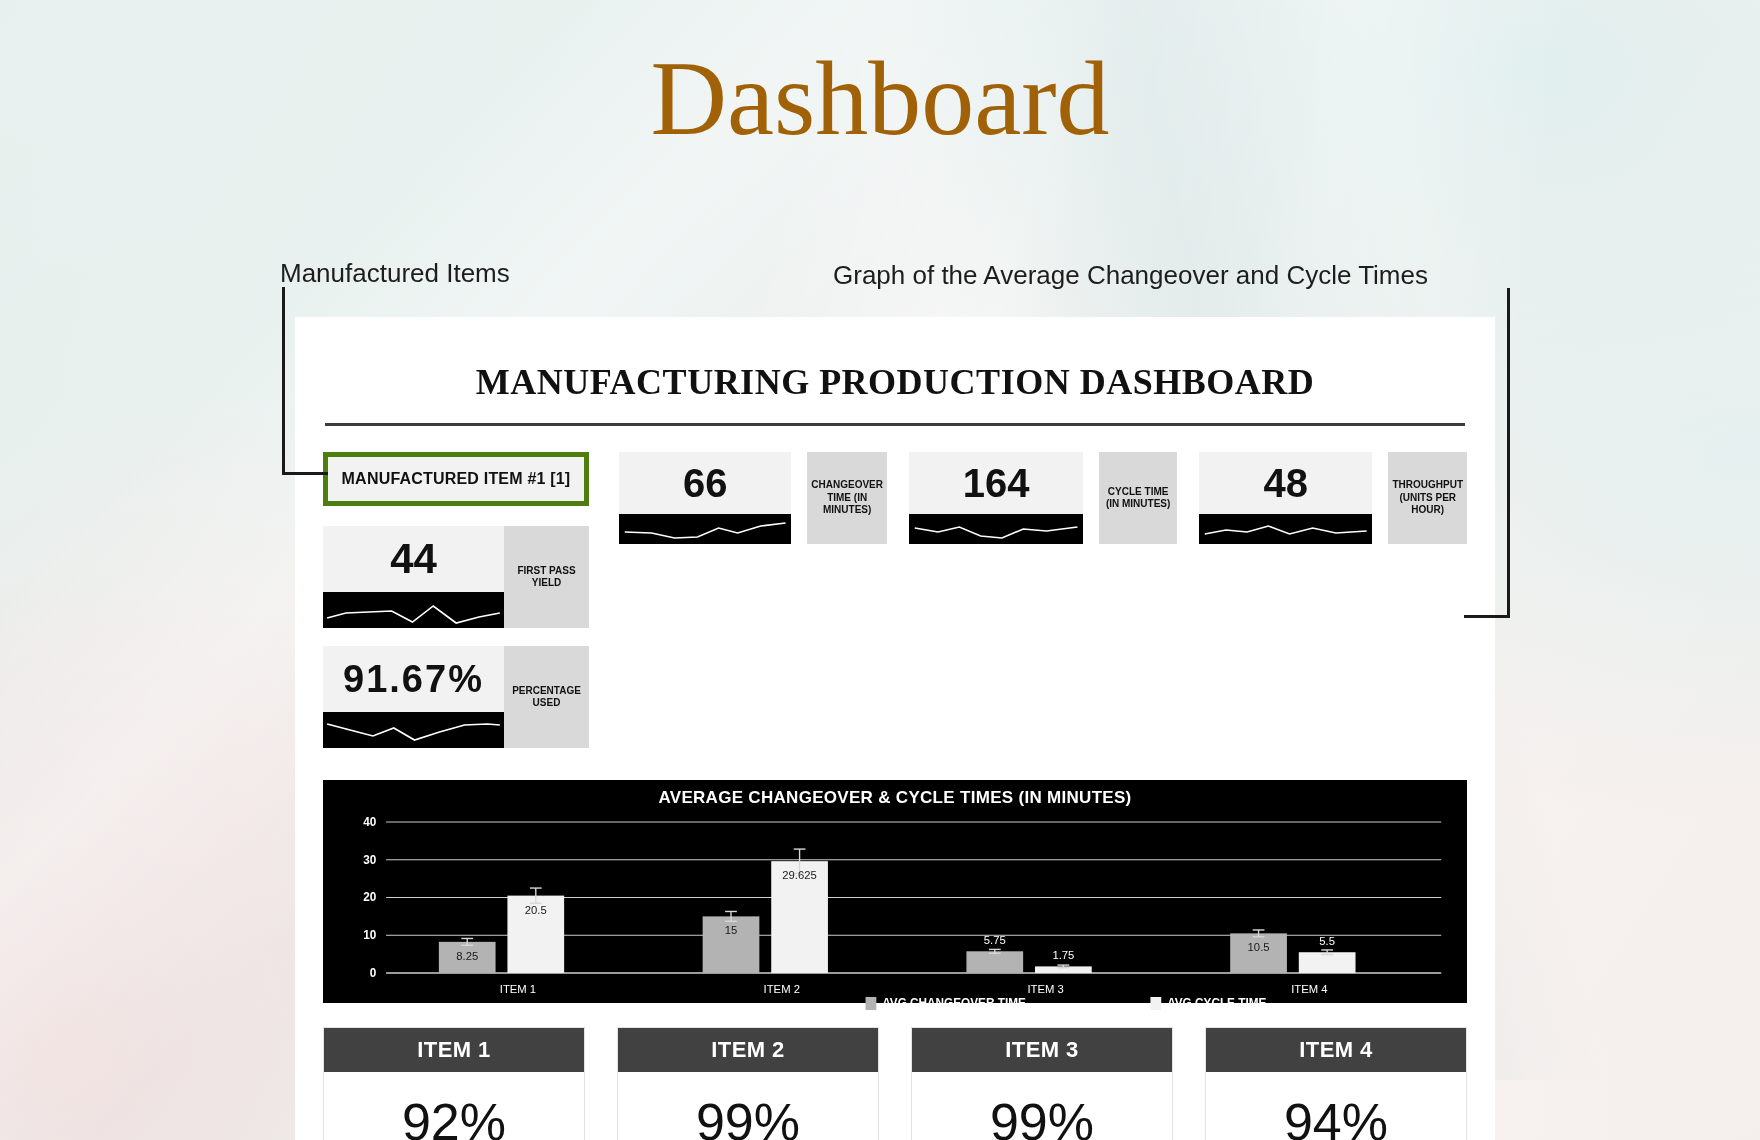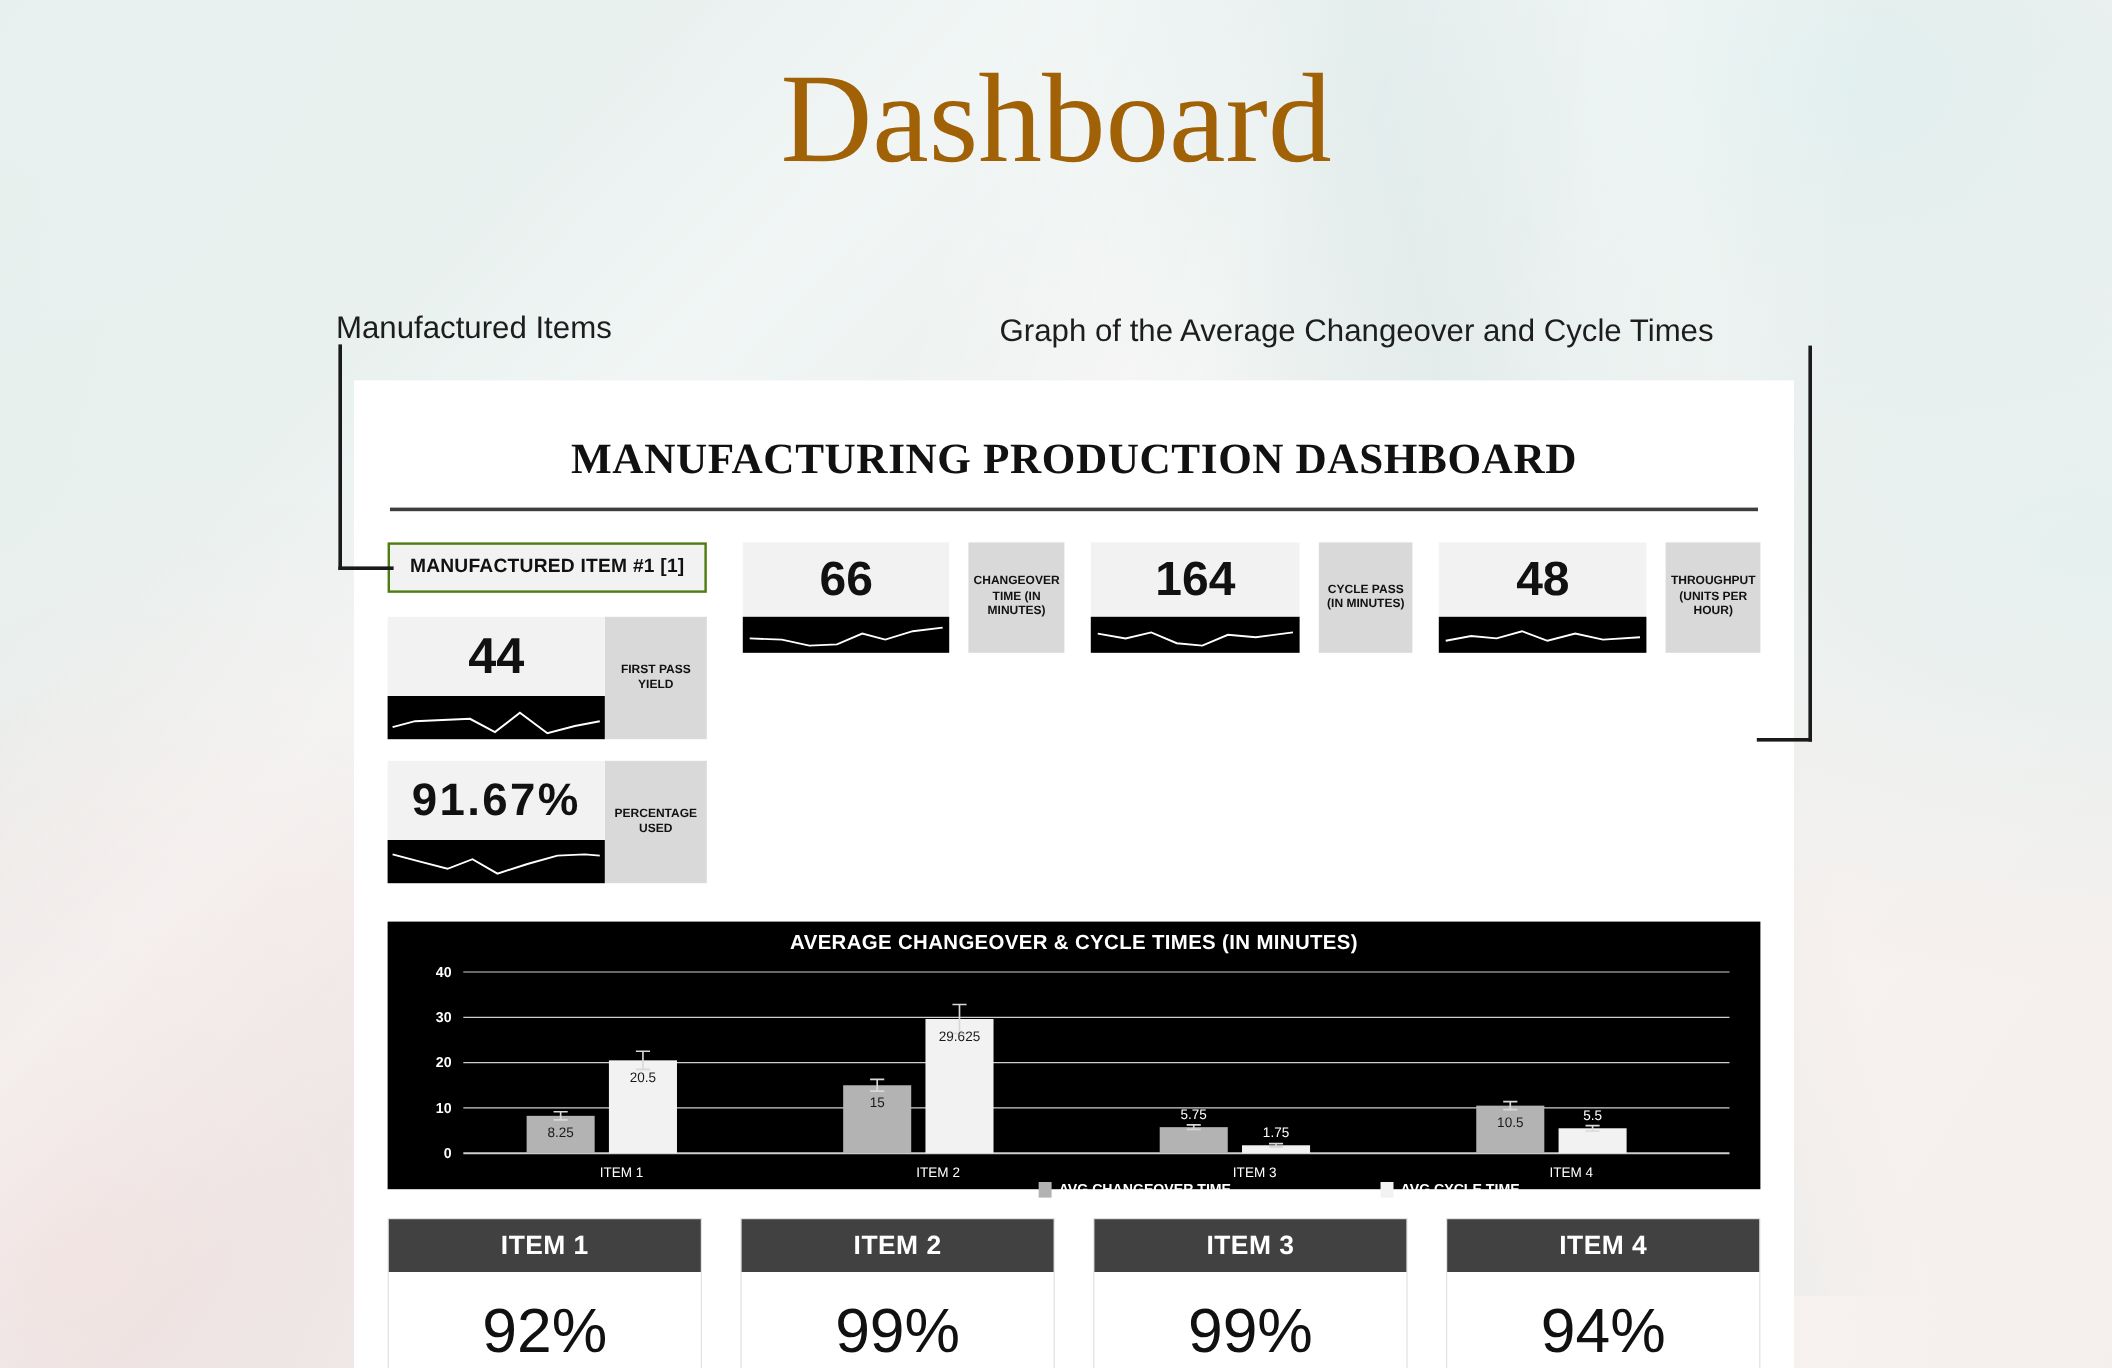--- a/index.html
+++ b/index.html
@@ -90,22 +90,22 @@
   #heading-rule {
     height:3px; background:#3d3d3d; margin:20px 2px 26px 2px;
   }
 
   
   .kpi-row { display:flex; gap:30px; }
   .col-left  { width:266px; flex:0 0 266px; }
   .col-right { flex:1 1 auto; }
 
   .pill-card {
-    background:#f2f2f2; border:2px solid #4d7c0f;
-    height:42px; display:flex; align-items:center; justify-content:center;
+    background:#f2f2f2; border:5px solid #4d7c0f;
+    height:54px; display:flex; align-items:center; justify-content:center;
     font-size:16px; font-weight:bold; color:#111; letter-spacing:.2px;
   }
 
   .kpi-card { display:flex; margin-bottom:18px; }
   .kpi-main { flex:1 1 auto; position:relative; background:#f2f2f2; }
   .kpi-value {
     display:flex; align-items:center; justify-content:center;
     font-weight:bold; color:#111;
   }
   .kpi-spark { background:#000; position:relative; }
@@ -229,21 +229,21 @@
 
         <div class="kpi-card top-kpi">
           <div class="kpi-main">
             <div class="kpi-value">164</div>
             <div class="kpi-spark">
               <svg viewBox="0 0 180 30" preserveAspectRatio="none">
                 <polyline points="6,14 30,18 52,13 74,22 96,24 118,15 142,17 174,13" fill="none" stroke="#fff" stroke-width="1.6"></polyline>
               </svg>
             </div>
           </div>
-          <div class="kpi-label">CYCLE PASS (IN MINUTES)</div>
+          <div class="kpi-label">CYCLE TIME (IN MINUTES)</div>
         </div>
 
         <div class="kpi-card top-kpi">
           <div class="kpi-main">
             <div class="kpi-value">48</div>
             <div class="kpi-spark">
               <svg viewBox="0 0 180 30" preserveAspectRatio="none">
                 <polyline points="6,20 28,16 50,18 72,12 94,20 118,14 142,19 174,17" fill="none" stroke="#fff" stroke-width="1.6"></polyline>
               </svg>
             </div>

